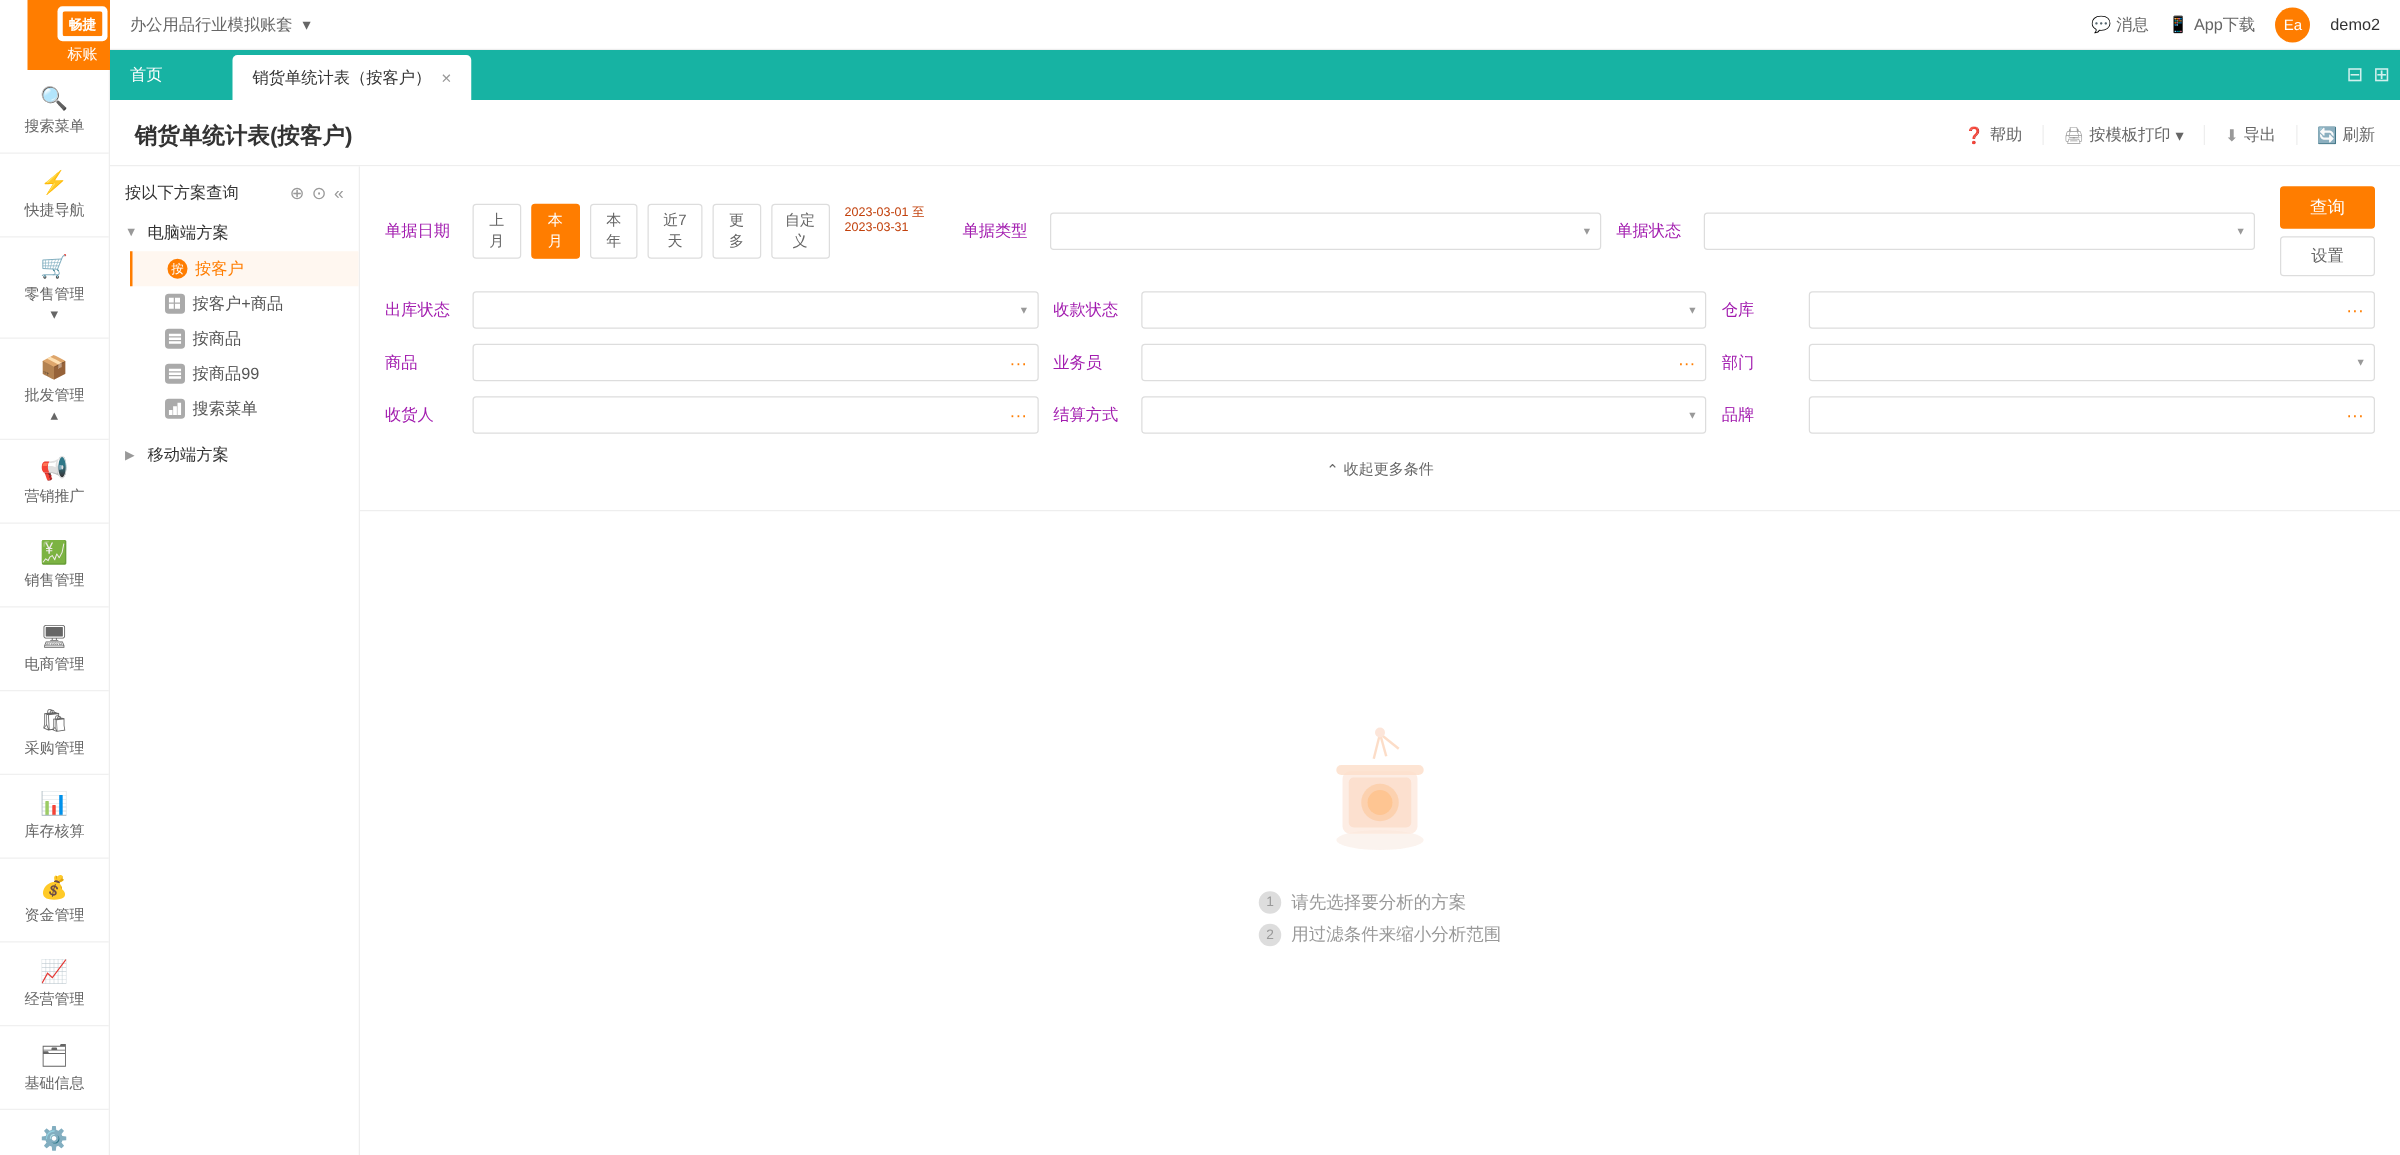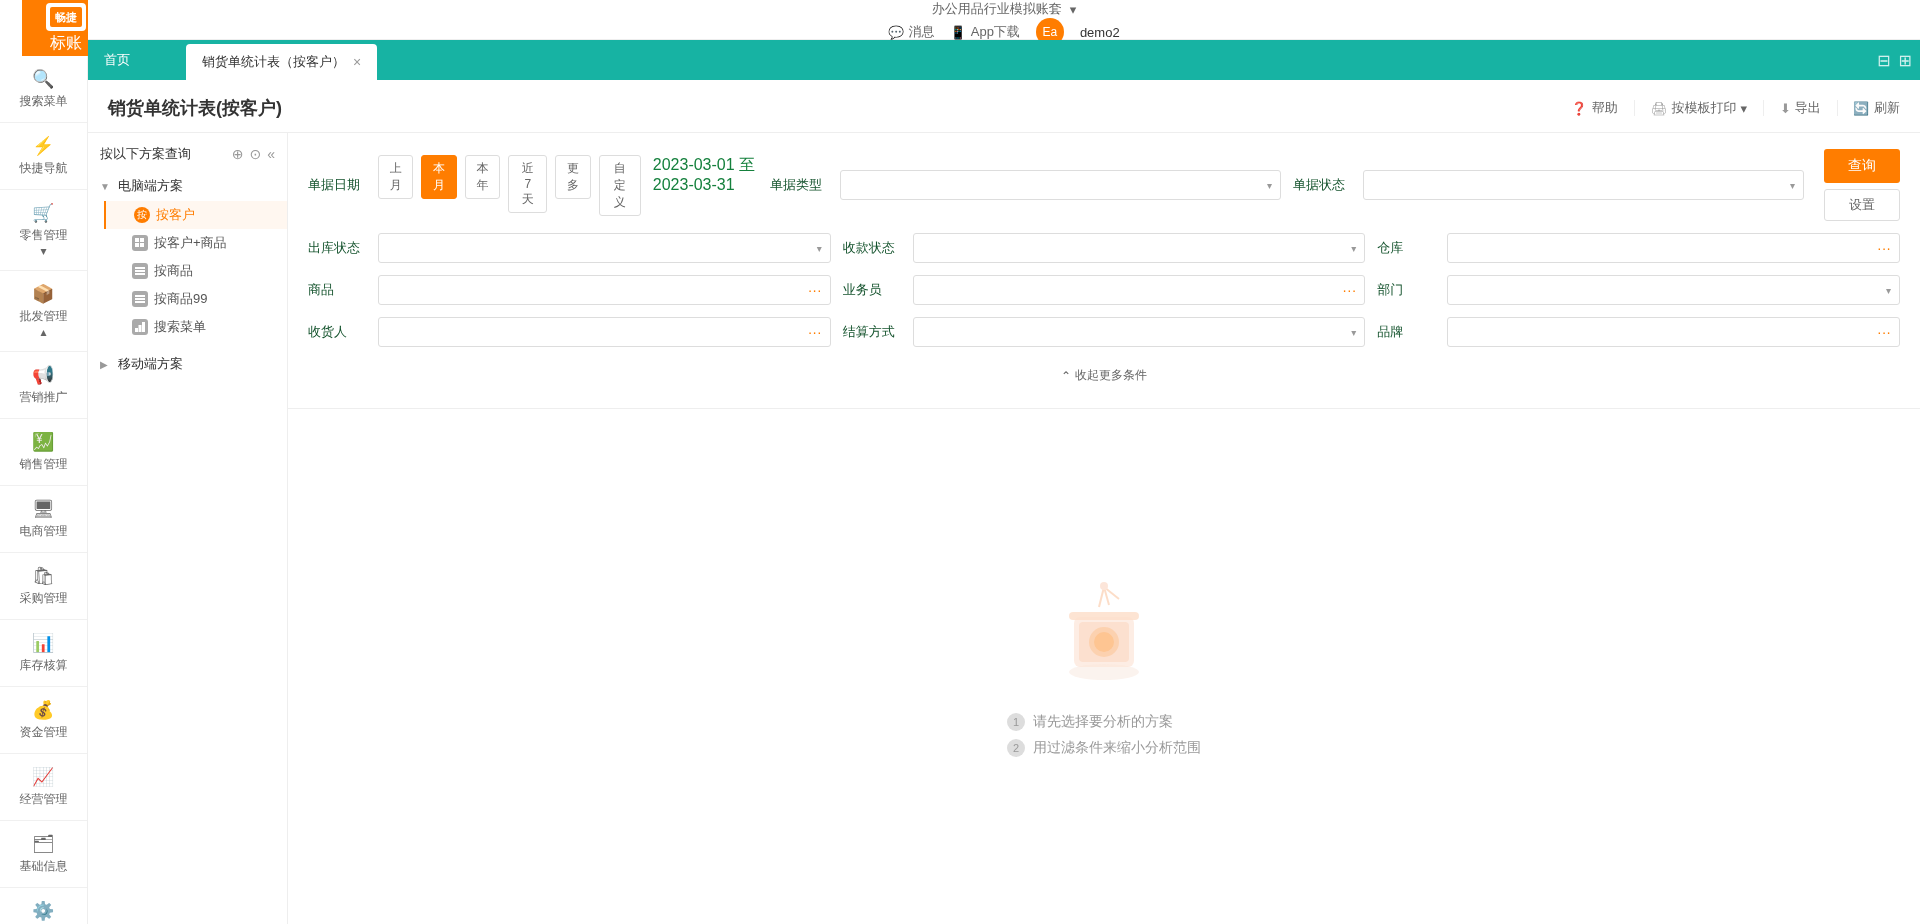--- a/index.html
+++ b/index.html
@@ -2,30 +2,30 @@
 <html><head>
   <meta charset="utf-8">
   <style>
     * { margin: 0; padding: 0; box-sizing: border-box; }
     body { font-family: 'Microsoft YaHei', Arial, sans-serif; font-size: 13px; background: #f5f5f5; color: #333; width: 1920px; height: 924px; overflow: hidden; display: flex; }
 
     
     .sidebar { width: 88px; background: #fff; display: flex; flex-direction: column; align-items: center; border-right: 1px solid #eee; flex-shrink: 0; }
     .logo { width: 88px; height: 56px; background: #ff7d00; display: flex; flex-direction: column; align-items: center; justify-content: center; cursor: pointer; margin-left: 45px; }
     .logo-icon { width: 40px; height: 28px; background: #fff; border-radius: 4px; display: flex; align-items: center; justify-content: center; }
-    .logo-text { color: #fff; font-size: 16px; margin-top: 2px; }
+    .logo-text { color: #fff; font-size: 12px; margin-top: 2px; }
     .sidebar-menu { width: 100%; flex: 1; overflow-y: auto; }
     .sidebar-item { display: flex; flex-direction: column; align-items: center; padding: 12px 4px; cursor: pointer; color: #666; font-size: 12px; border-bottom: 1px solid #f0f0f0; }
     .sidebar-item .icon { font-size: 18px; margin-bottom: 3px; }
 
     
     .main { flex: 1; display: flex; flex-direction: column; overflow: hidden; }
 
     
-    .header { height: 40px; background: #fff; display: flex; align-items: center; justify-content: space-between; padding: 0 16px; border-bottom: 1px solid #eee; flex-shrink: 0; flex-direction: column; }
+    .header { height: 40px; background: #fff; display: flex; align-items: center; justify-content: space-between; padding: 0 16px; border-bottom: 1px solid #eee; flex-shrink: 0; }
     .header-left { display: flex; align-items: center; gap: 8px; }
     .header-title { font-size: 13px; color: #666; }
     .header-dropdown { font-size: 13px; color: #666; cursor: pointer; }
     .header-right { display: flex; align-items: center; gap: 16px; }
     .header-btn { display: flex; align-items: center; gap: 4px; color: #666; font-size: 13px; cursor: pointer; }
     .user-avatar { width: 28px; height: 28px; border-radius: 50%; background: #ff7d00; display: flex; align-items: center; justify-content: center; color: #fff; font-size: 12px; }
 
     
     .tab-bar { height: 40px; background: #17b3a3; display: flex; align-items: center; padding: 0 0; flex-shrink: 0; }
     .tab { display: flex; align-items: center; padding: 0 16px; height: 40px; cursor: pointer; color: rgba(255,255,255,0.8); font-size: 13px; position: relative; }
@@ -60,25 +60,25 @@
     .child-icon { width: 16px; height: 16px; background: #ff7d00; border-radius: 50%; display: flex; align-items: center; justify-content: center; color: #fff; font-size: 10px; }
     .child-icon-gray { width: 16px; height: 16px; background: #aaa; border-radius: 3px; display: flex; align-items: center; justify-content: center; color: #fff; font-size: 10px; }
 
     
     .right-panel { flex: 1; display: flex; flex-direction: column; overflow: hidden; }
 
     
     .filter-area { padding: 16px 20px; border-bottom: 1px solid #eee; background: #fff; }
     .filter-row { display: flex; align-items: center; gap: 0; margin-bottom: 12px; }
     .filter-row:last-child { margin-bottom: 0; }
-    .filter-label { width: 70px; color: #14532d; font-size: 13px; flex-shrink: 0; }
+    .filter-label { width: 70px; color: #a21caf; font-size: 13px; flex-shrink: 0; }
     .date-group { display: flex; align-items: flex-start; gap: 8px; flex: 1; }
     .date-btn { padding: 4px 10px; border: 1px solid #ddd; border-radius: 3px; font-size: 12px; cursor: pointer; color: #666; background: #fff; }
     .date-btn.active { background: #ff7d00; color: #fff; border-color: #ff7d00; }
-    .date-range { font-size: 16px; color: #15803d; margin-left: 4px; }
+    .date-range { font-size: 10px; color: #c2410c; margin-left: 4px; }
     .filter-select { flex: 1; height: 30px; border: 1px solid #ddd; border-radius: 3px; padding: 0 8px; font-size: 13px; color: #333; background: #fff; cursor: pointer; display: flex; align-items: center; justify-content: space-between; }
     .filter-select-arrow { color: #999; font-size: 10px; }
     .filter-cell { flex: 1; display: flex; align-items: center; border: 1px solid #ddd; border-radius: 3px; height: 30px; padding: 0 8px; margin-right: 12px; }
     .filter-cell:last-child { margin-right: 0; }
     .filter-cell-label { color: #333; font-size: 13px; flex: 1; }
     .filter-cell-dots { color: #ff7d00; font-size: 14px; cursor: pointer; }
     .collapse-btn { display: flex; align-items: center; justify-content: center; gap: 4px; color: #666; font-size: 12px; cursor: pointer; padding: 8px; }
 
     
     .query-btn { background: #ff7d00; color: #fff; border: none; padding: 8px 24px; border-radius: 3px; font-size: 14px; cursor: pointer; }

